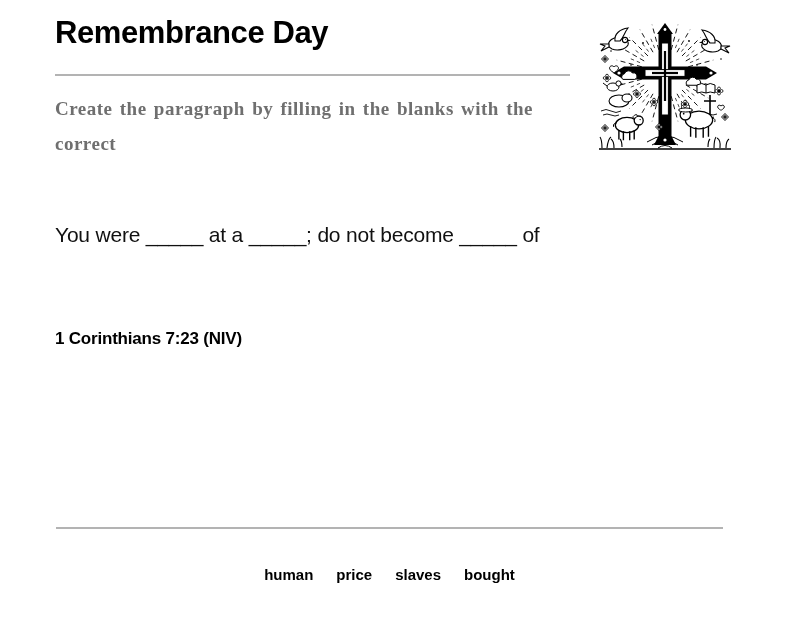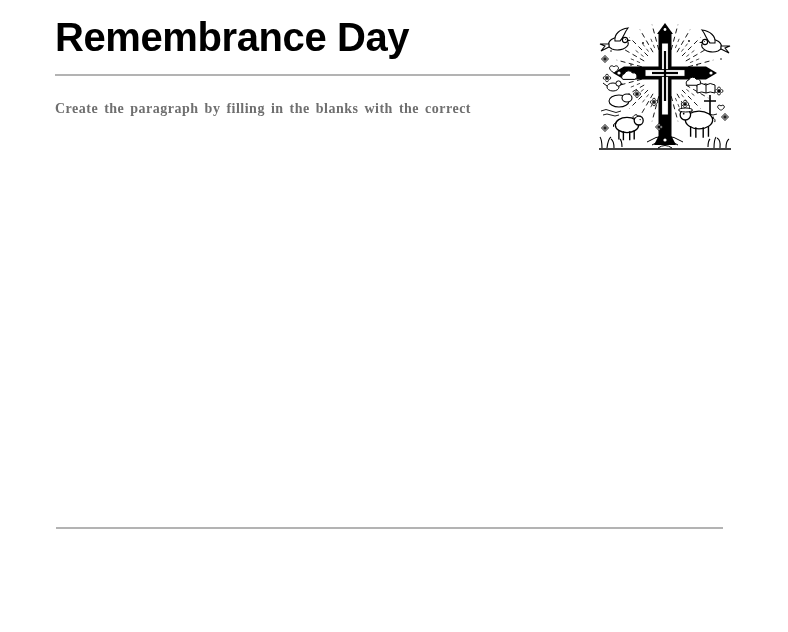--- a/index.html
+++ b/index.html
@@ -6,31 +6,31 @@
   .page{
     position:relative;
     width:788px;height:632px;
     background:#ffffff;
     overflow:hidden;
     font-family:"Liberation Sans", sans-serif;
   }
   .title{
     position:absolute;left:55px;top:15px;margin:0;
     font-family:"Liberation Sans", sans-serif;
-    font-size:40px;font-weight:800;letter-spacing:-0.4px;color:#000;
+    font-size:31px;font-weight:800;letter-spacing:-0.4px;color:#000;
   }
   .rule{
     position:absolute;height:2px;background:#b3b3b3;border:none;margin:0;
   }
   .rule-top{left:55px;top:74px;width:515px;}
   .rule-bottom{left:56px;top:527px;width:667px;}
   .instructions{
     position:absolute;left:55px;top:91px;width:540px;
     font-family:cursive;
-    font-size:14px;font-weight:600;letter-spacing:0.5px;word-spacing:2px;
+    font-size:19px;font-weight:600;letter-spacing:0.5px;word-spacing:2px;
     color:#6f6f6f;line-height:35px;
   }
   .story{
     position:absolute;left:55px;top:207px;width:660px;
     font-size:21px;color:#111;line-height:56px;
     letter-spacing:-0.2px;
   }
   .citation{
     position:absolute;left:55px;top:329px;
     font-size:17px;font-weight:700;color:#000;letter-spacing:-0.2px;
@@ -213,19 +213,27 @@
       <circle cx="46" cy="22" r="0.9"></circle>
         <circle cx="92" cy="20" r="0.9"></circle>
       <circle cx="14" cy="30" r="0.8"></circle>
         <circle cx="124" cy="38" r="0.8"></circle>
       <circle cx="34" cy="44" r="0.8"></circle>
         <circle cx="100" cy="44" r="0.8"></circle>
     </g>
   </svg>
 
   <div class="story">
+    <div>You were _____ at a _____; do not become _____ of</div>
   </div>
 
+  <div class="citation">1 Corinthians 7:23 (NIV)</div>
 
   <hr class="rule rule-bottom">
 
+  <div class="word-bank">
+    <span>human</span>
+    <span>price</span>
+    <span>slaves</span>
+    <span>bought</span>
+  </div>
 
 </div>
 
 </body></html>

